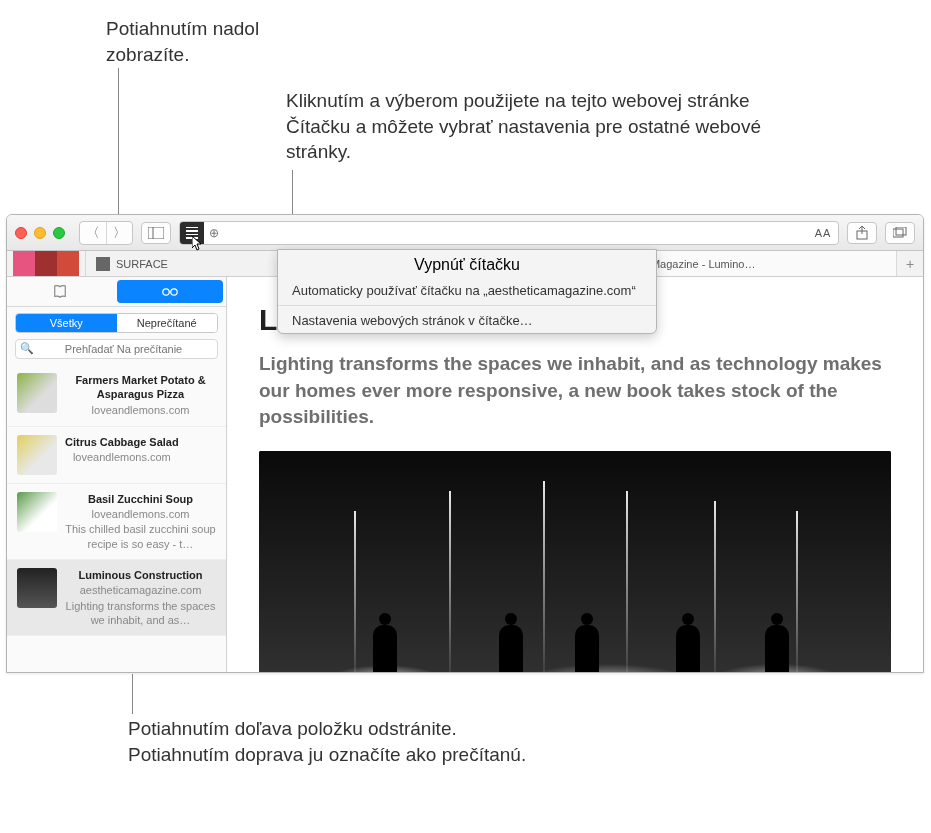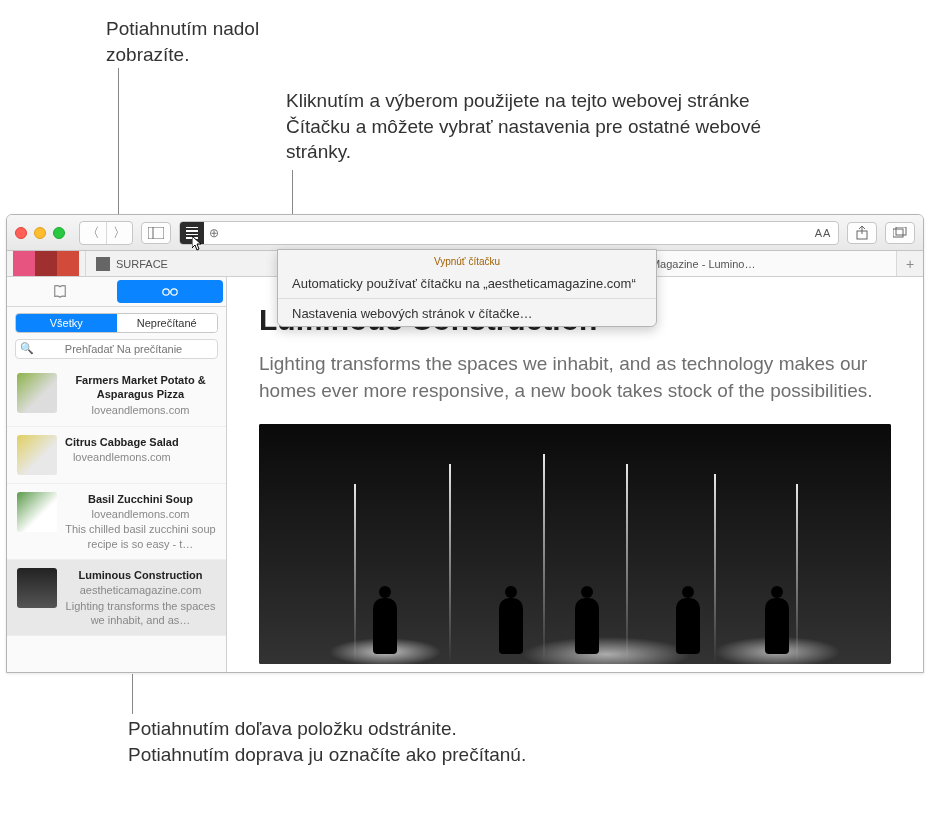--- a/index.html
+++ b/index.html
@@ -90,21 +90,21 @@
     left:270px;
     top:34px;
     width: 380px;
     background:#f4f4f4;
     border:1px solid #b5b5b5;
     border-radius:0 0 6px 6px;
     box-shadow:0 4px 12px rgba(0,0,0,0.2);
     z-index:20;
     font-size:13px;
   }
-  .reader-menu .title { padding:6px 12px 4px; text-align:center; color:#a16207; font-size:10px;}
+  .reader-menu .title { padding:6px 12px 4px; text-align:center; color:#000000; font-size:16px;}
   .reader-menu .item { padding:5px 14px; color:#333; }
   .reader-menu hr { border:none;border-top:1px solid #ddd;margin:2px 0;}
 
   
   .favbar {
     height: 26px;
     background:#f2f2f2;
     border-bottom:1px solid #cfcfcf;
     display:flex;
     align-items:stretch;
@@ -146,21 +146,21 @@
   .rl-thumb { width:40px;height:40px;background:#88a070;border-radius:3px;flex-shrink:0;background-size:cover;}
   .rl-text { font-size:11px;line-height:1.3;overflow:hidden;text-align:center;}
   .rl-title { font-weight:600;color:#222;}
   .rl-src { color:#888;margin:1px 0;}
   .rl-desc { color:#888;display:-webkit-box;-webkit-line-clamp:2;-webkit-box-orient:vertical;overflow:hidden;}
 
   .content {
     flex:1; padding: 26px 32px 0; background:#fff; position:relative; overflow:hidden;
   }
   .content h1 { font-size:30px;font-weight:700;color:#222;margin-bottom:14px;}
-  .content .sub { font-size:19px;color:#6f6f6f;line-height:1.4;margin-bottom:20px;}
+  .content .sub { font-size:19px;color:#6f6f6f;line-height:1.4;margin-bottom:20px;font-weight:bold;}
   .hero {
     width:100%;height:240px;background:#111;position:relative;border-radius:2px;overflow:hidden;
   }
   
   .hero::before{
     content:"";position:absolute;inset:0;
     background:
       radial-gradient(ellipse 80px 20px at 20% 95%, rgba(255,255,255,0.7), transparent 70%),
       radial-gradient(ellipse 120px 25px at 55% 96%, rgba(255,255,255,0.6), transparent 70%),
       radial-gradient(ellipse 90px 22px at 82% 95%, rgba(255,255,255,0.6), transparent 70%),

